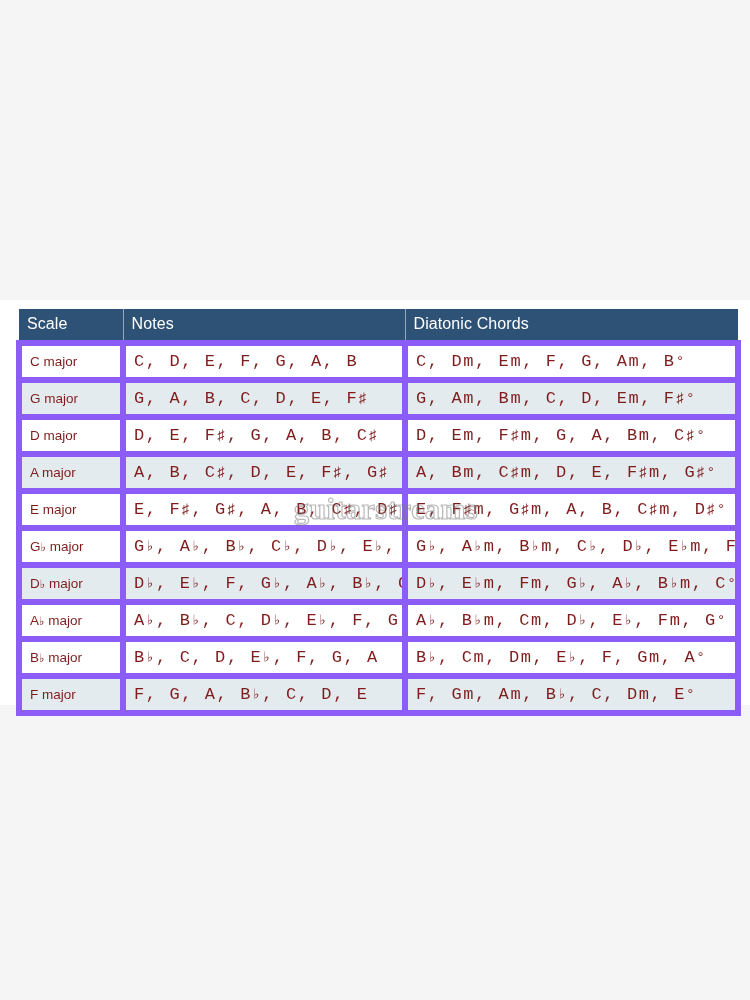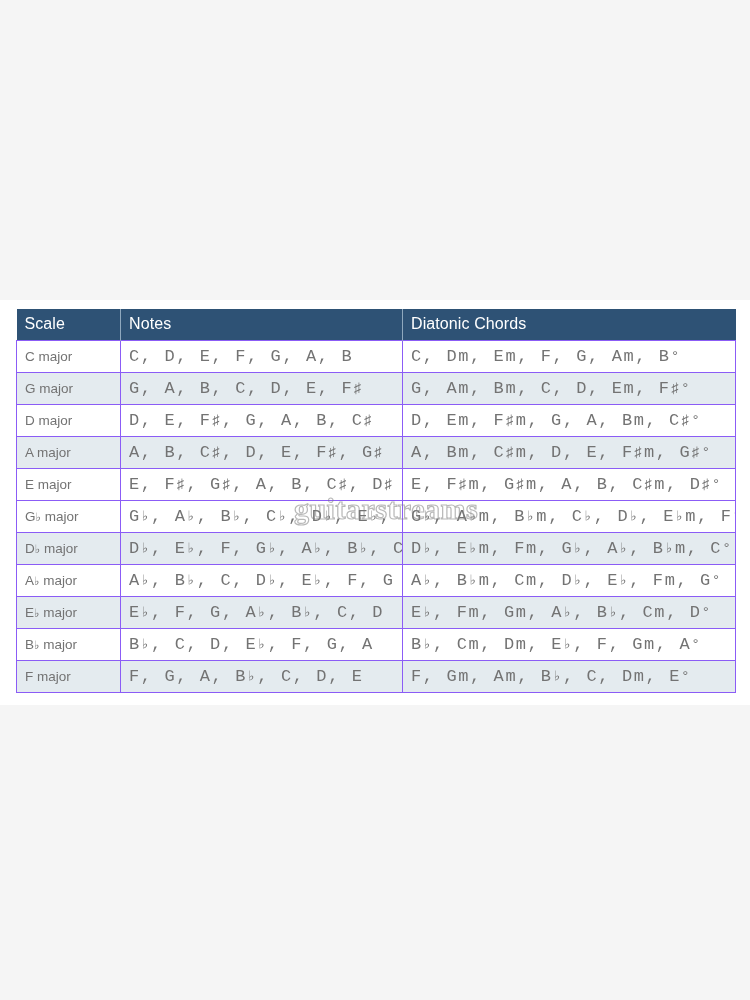--- a/index.html
+++ b/index.html
@@ -49,23 +49,23 @@
     font-size: 16px;
     font-weight: normal;
     text-align: left;
     padding: 6px 0 7px 8px;
     border-right: 1px solid #8fa8bd;
     letter-spacing: 0.1px;
   }
   thead th:last-child { border-right: none; margin-top: 24px; }
 
   tbody td {
-    border: 1px solid #8b5cf6;
+    border: 6px solid #8b5cf6;
     font-size: 13px;
-    color: #737373;
+    color: #7f1d1d;
     padding: 6px 0 6px 8px;
     height: 17px;
     vertical-align: middle;
     white-space: nowrap;
     overflow: hidden;
   }
 
   tbody tr.odd td  { background: #ffffff; }
   tbody tr.even td { background: #e4ebef; }
 
@@ -159,25 +159,20 @@
         <tr class="even">
           <td class="scale-cell">D<span class="acc">♭</span> major</td>
           <td class="mono-cell">D<span class="acc">♭</span>, E<span class="acc">♭</span>, F, G<span class="acc">♭</span>, A<span class="acc">♭</span>, B<span class="acc">♭</span>, C</td>
           <td class="mono-cell">D<span class="acc">♭</span>, E<span class="acc">♭</span>m, Fm, G<span class="acc">♭</span>, A<span class="acc">♭</span>, B<span class="acc">♭</span>m, C<span class="acc">°</span></td>
         </tr>
         <tr class="odd">
           <td class="scale-cell">A<span class="acc">♭</span> major</td>
           <td class="mono-cell">A<span class="acc">♭</span>, B<span class="acc">♭</span>, C, D<span class="acc">♭</span>, E<span class="acc">♭</span>, F, G</td>
           <td class="mono-cell">A<span class="acc">♭</span>, B<span class="acc">♭</span>m, Cm, D<span class="acc">♭</span>, E<span class="acc">♭</span>, Fm, G<span class="acc">°</span></td>
         </tr>
-        <tr class="even">
-          <td class="scale-cell">E<span class="acc">♭</span> major</td>
-          <td class="mono-cell">E<span class="acc">♭</span>, F, G, A<span class="acc">♭</span>, B<span class="acc">♭</span>, C, D</td>
-          <td class="mono-cell">E<span class="acc">♭</span>, Fm, Gm, A<span class="acc">♭</span>, B<span class="acc">♭</span>, Cm, D<span class="acc">°</span></td>
-        </tr>
         <tr class="odd">
           <td class="scale-cell">B<span class="acc">♭</span> major</td>
           <td class="mono-cell">B<span class="acc">♭</span>, C, D, E<span class="acc">♭</span>, F, G, A</td>
           <td class="mono-cell">B<span class="acc">♭</span>, Cm, Dm, E<span class="acc">♭</span>, F, Gm, A<span class="acc">°</span></td>
         </tr>
         <tr class="even">
           <td class="scale-cell">F major</td>
           <td class="mono-cell">F, G, A, B<span class="acc">♭</span>, C, D, E</td>
           <td class="mono-cell">F, Gm, Am, B<span class="acc">♭</span>, C, Dm, E<span class="acc">°</span></td>
         </tr>

